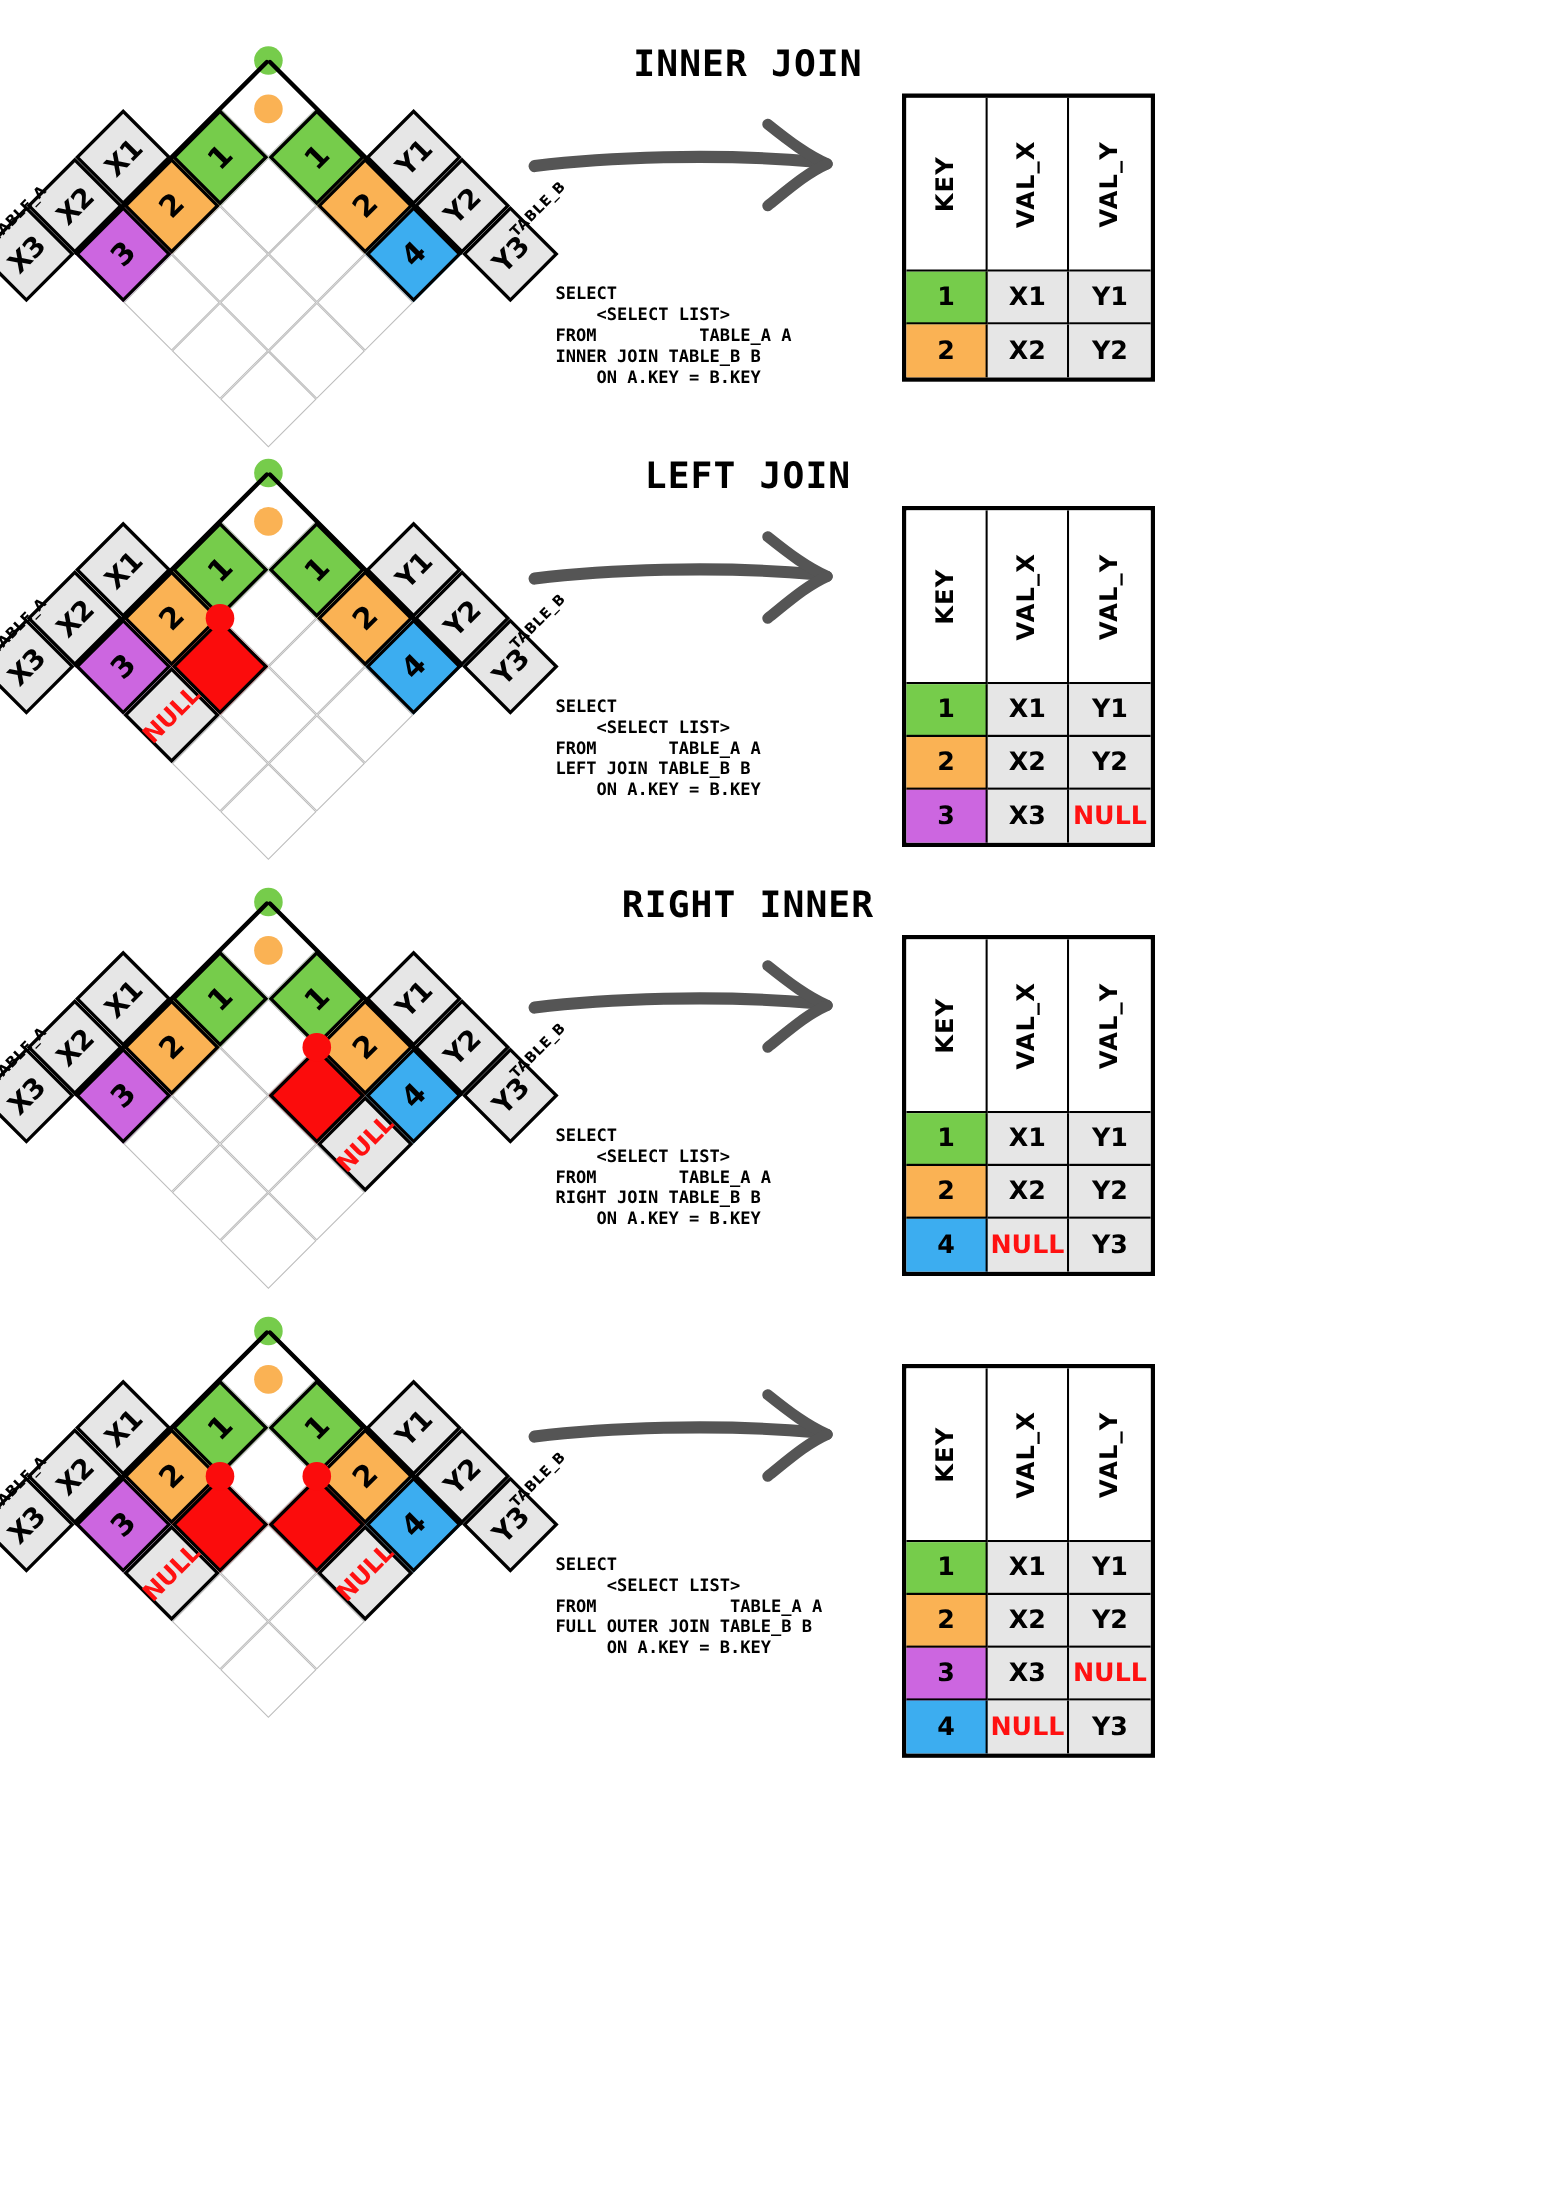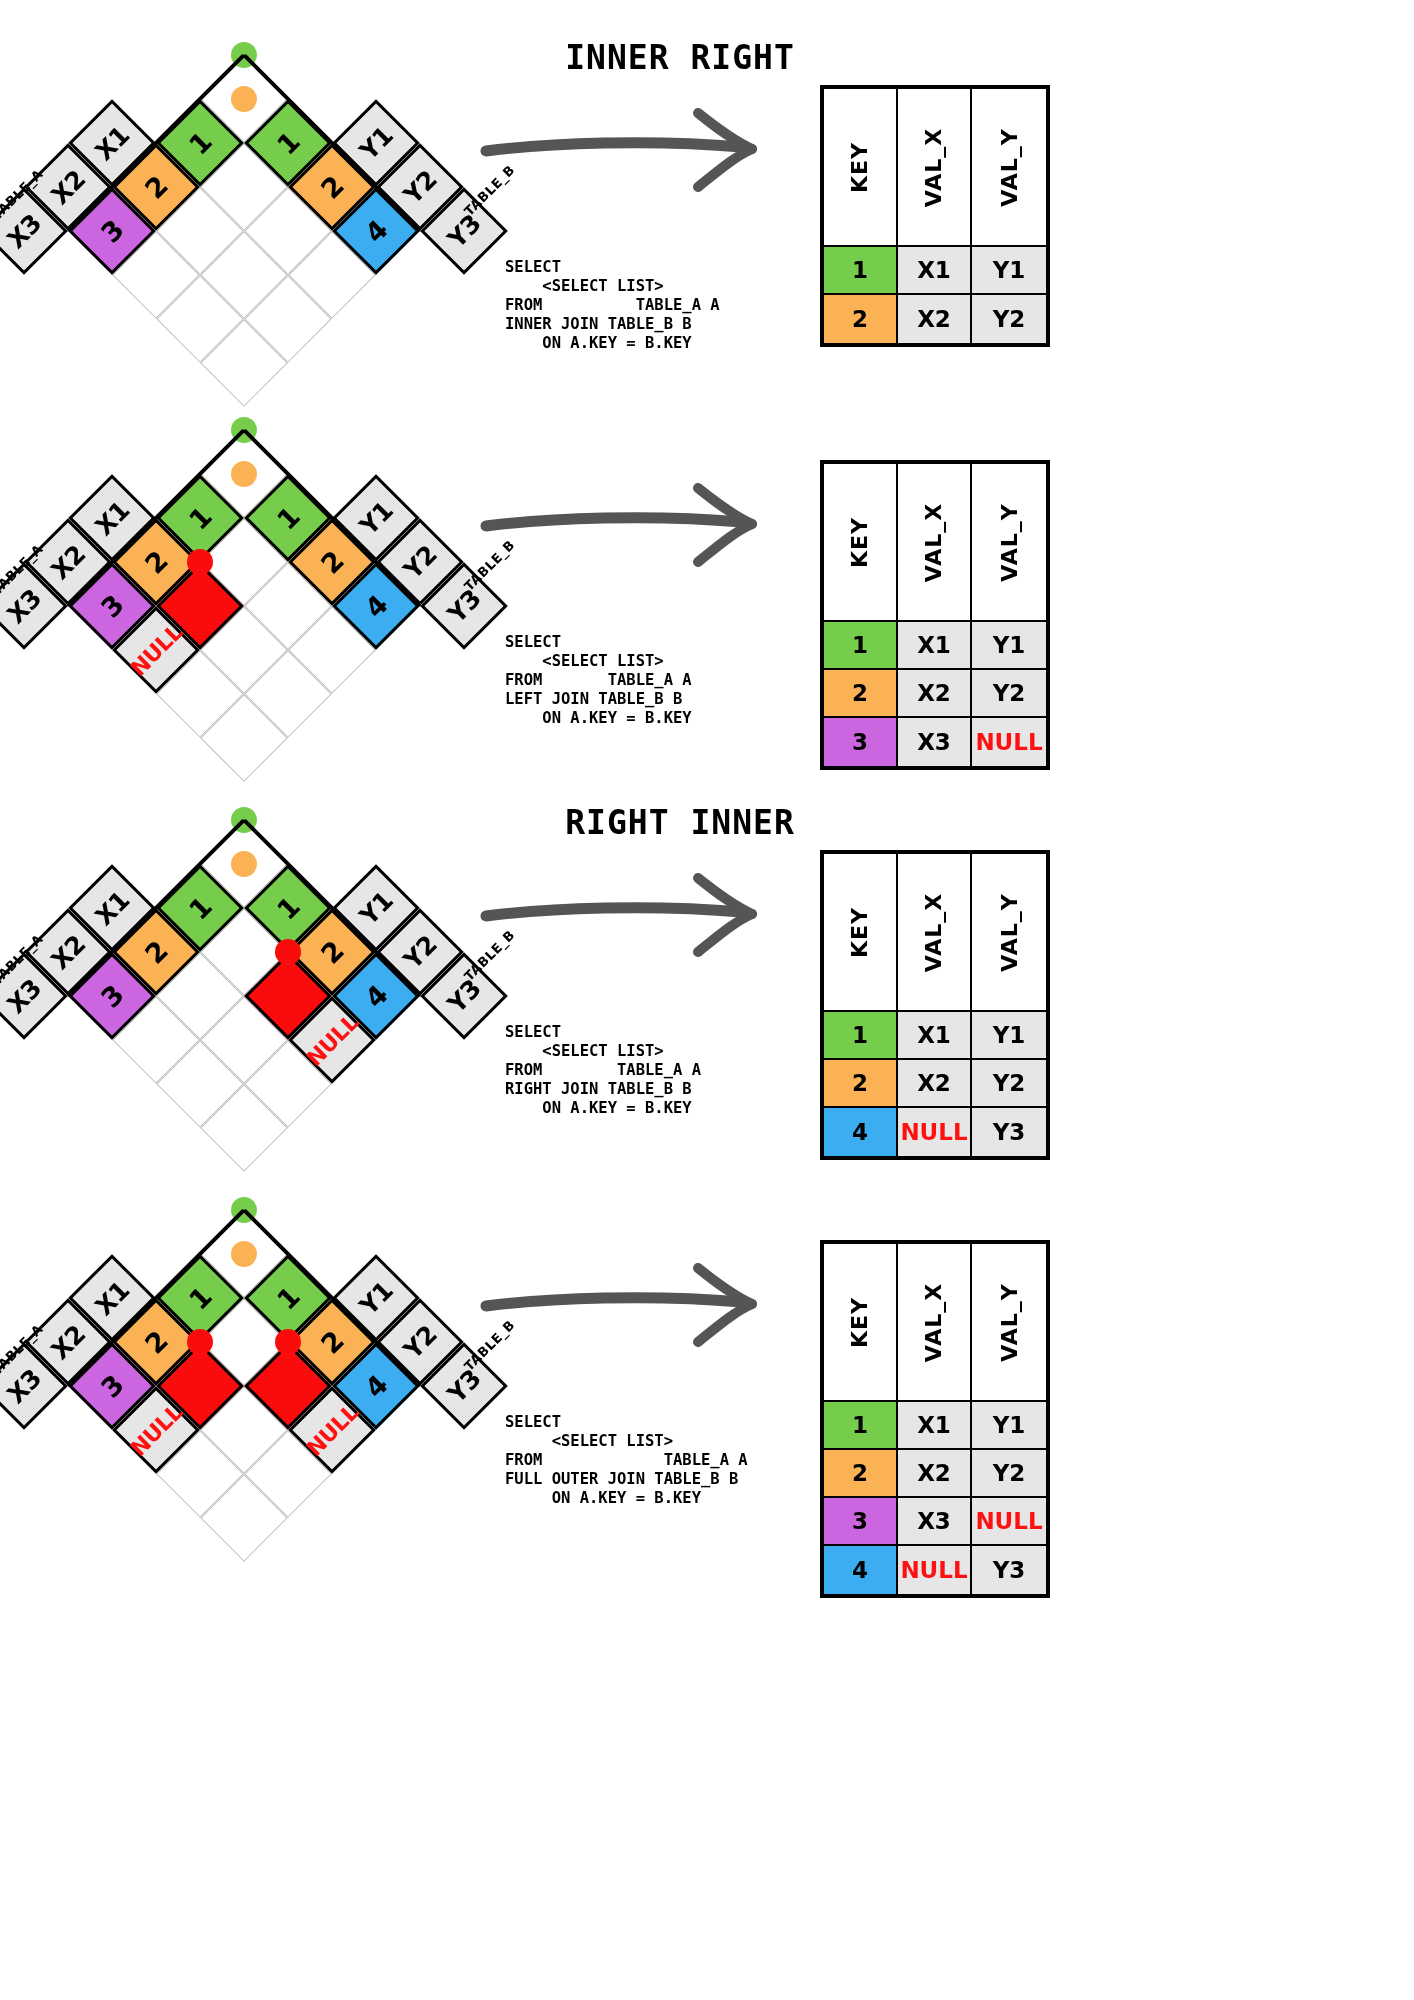--- a/index.html
+++ b/index.html
@@ -147,21 +147,21 @@
   .c-orange { background:#fab254 !important; }
   .c-purple { background:#cc66e0 !important; }
   .c-blue   { background:#3cadf0 !important; }
   .c-null   { color:#ff1111 !important; }
 </style>
 </head>
 <body>
 
 <div id="root">
     <div class="section" style="top: 0px; height: 375px;">
-      <div class="join-title">INNER RIGHT</div>
+      <div class="join-title">INNER JOIN</div>
       <svg class="arrow" width="300" height="90" viewBox="0 0 300 90">
         <path d="M6,46 C70,38 170,34 262,42" stroke="#555555" stroke-width="11" stroke-linecap="round" fill="none"></path>
         <path d="M218,8 C238,24 254,36 272,44" stroke="#555555" stroke-width="10" stroke-linecap="round" fill="none"></path>
         <path d="M218,82 C238,66 254,52 272,44" stroke="#555555" stroke-width="10" stroke-linecap="round" fill="none"></path>
       </svg>
       <div class="sql">SELECT
     &lt;SELECT LIST&gt;
 FROM          TABLE_A A
 INNER JOIN TABLE_B B
     ON A.KEY = B.KEY</div>
@@ -219,20 +219,21 @@
           <div class="rcell">Y1</div>
         </div>
         <div class="rrow drow">
           <div class="rcell c-orange">2</div>
           <div class="rcell">X2</div>
           <div class="rcell">Y2</div>
         </div>
       </div>
     </div>
     <div class="section" style="top: 375px; height: 390px;">
+      <div class="join-title">LEFT JOIN</div>
       <svg class="arrow" width="300" height="90" viewBox="0 0 300 90">
         <path d="M6,46 C70,38 170,34 262,42" stroke="#555555" stroke-width="11" stroke-linecap="round" fill="none"></path>
         <path d="M218,8 C238,24 254,36 272,44" stroke="#555555" stroke-width="10" stroke-linecap="round" fill="none"></path>
         <path d="M218,82 C238,66 254,52 272,44" stroke="#555555" stroke-width="10" stroke-linecap="round" fill="none"></path>
       </svg>
       <div class="sql">SELECT
     &lt;SELECT LIST&gt;
 FROM       TABLE_A A
 LEFT JOIN TABLE_B B
     ON A.KEY = B.KEY</div>

